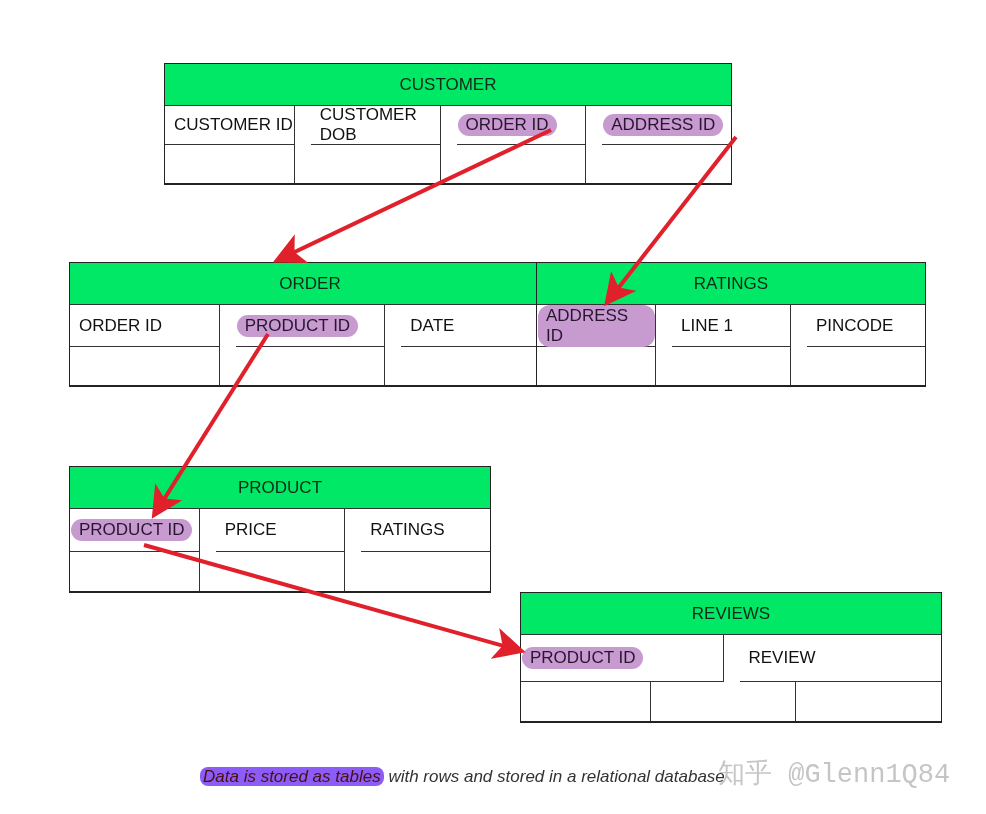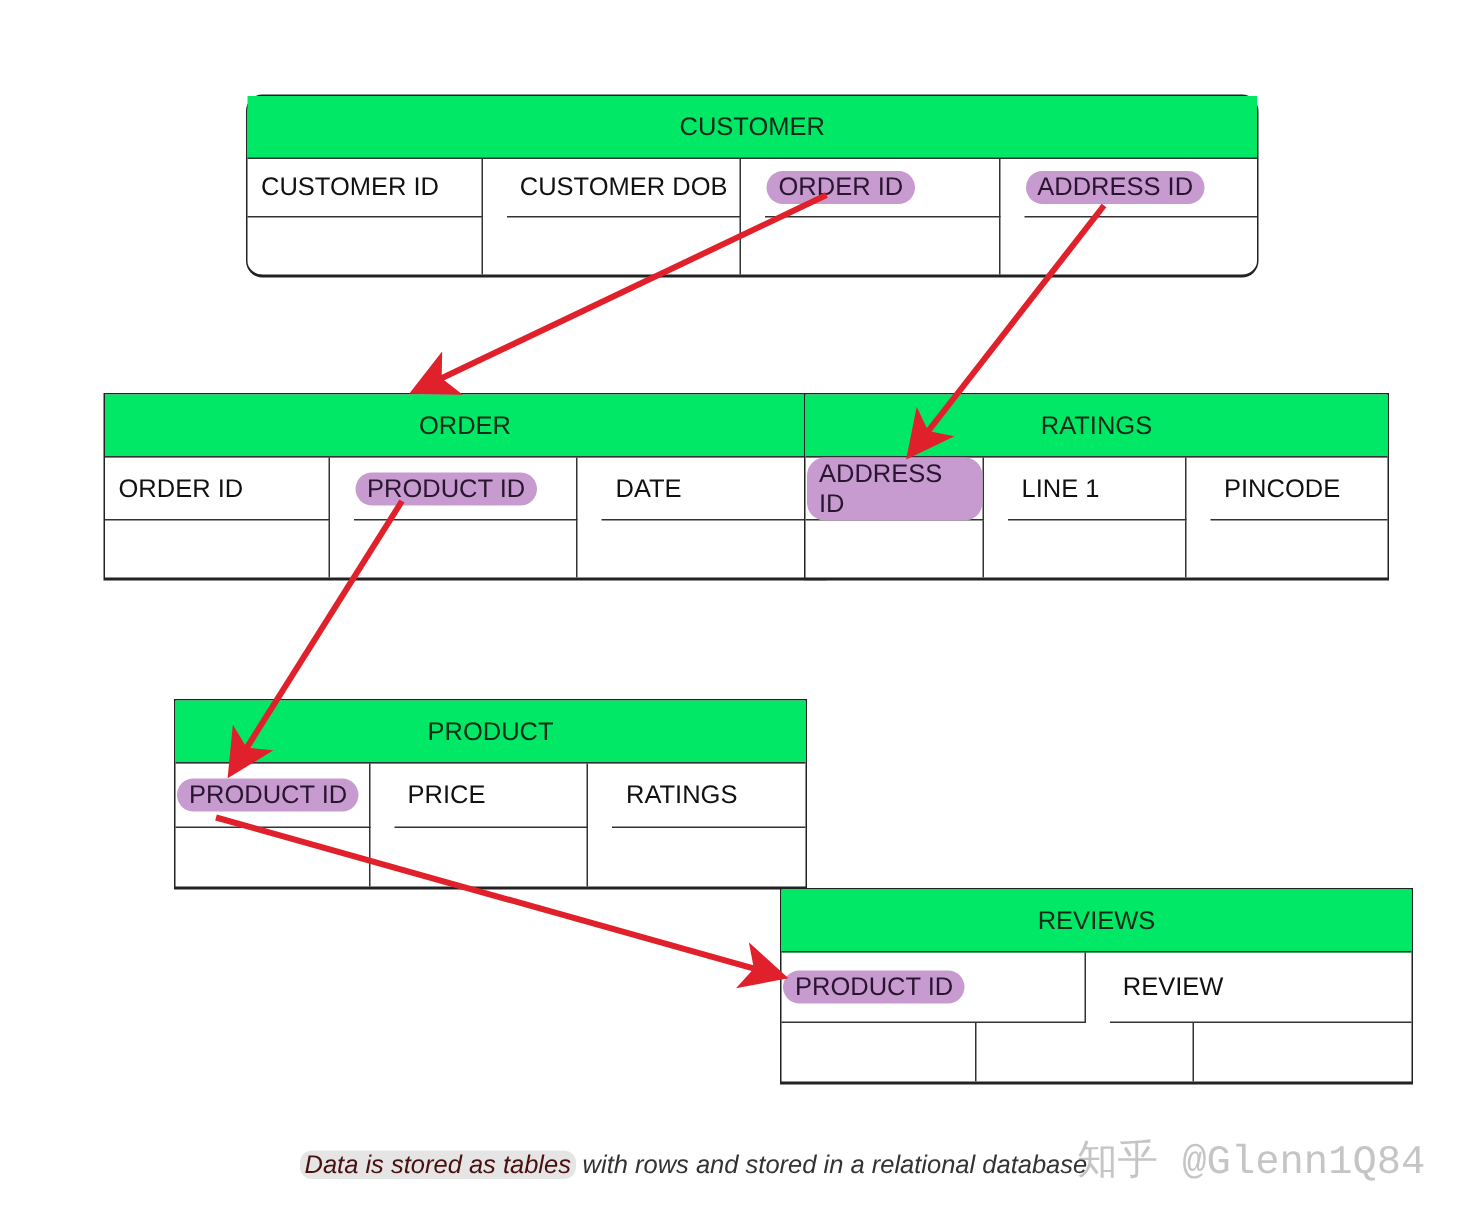--- a/index.html
+++ b/index.html
@@ -9,28 +9,28 @@
     .tbl .hdr { background: #00e866; height: 41px; line-height: 41px; text-align: center;
                 font-size: 17px; color: #0f2a18; border-bottom: 1px solid #333; }
     .tbl .row { display: flex; gap: 16px; }
     .tbl .cell { flex: 1; border-right: 1px solid #333; box-sizing: border-box;
                  font-size: 17px; padding-left: 9px; display: flex; align-items: center; }
     .tbl .cell:last-child { border-right: none; }
     .tbl .row.r1 .cell { border-bottom: 1px solid #333; }
     .hl { background: #c79ad0; border-radius: 12px; padding: 1px 8px 1px 8px; margin-left: -8px; color: #2a1530; }
     svg.arrows { position: absolute; left: 0; top: 0; pointer-events: none; }
     .caption { position: absolute; left: 200px; top: 767px; font-size: 17px; font-style: italic; color: #333; white-space: nowrap; }
-    .caption .mark { background: #e5e5e5; border-radius: 8px; padding: 0 3px; color: #4a1010; }
+    .caption .mark { background: #8b5cf6; border-radius: 8px; padding: 0 3px; color: #4a1010; }
     .watermark { position: absolute; left: 718px; top: 755px; font-size: 27px; color: rgba(150,150,150,0.55);
                  white-space: nowrap; font-family: Liberation Mono, monospace; }
   </style>
 </head>
 <body>
 
-<div class="tbl" style="left:164px; top:63px; width:675px;border-radius:11px;">
+<div class="tbl" style="left:164px; top:63px; width:568px;">
   <div class="hdr">CUSTOMER</div>
   <div class="row r1" style="height:39px;">
     <div class="cell">
         <span>CUSTOMER ID</span>
       </div>
     <div class="cell">
         <span>CUSTOMER DOB</span>
       </div>
     <div class="cell">
         <span class="hl">ORDER ID</span>
@@ -80,21 +80,21 @@
         <span>PINCODE</span>
       </div>
   </div>
   <div class="row" style="height:38px;">
     <div class="cell"></div>
     <div class="cell"></div>
     <div class="cell"></div>
   </div>
 </div>
 
-<div class="tbl" style="left:69px; top:466px; width:422px;margin-left:47px;">
+<div class="tbl" style="left:69px; top:466px; width:422px;">
   <div class="hdr">PRODUCT</div>
   <div class="row r1" style="height:43px;">
     <div class="cell">
         <span class="hl">PRODUCT ID</span>
       </div>
     <div class="cell">
         <span>PRICE</span>
       </div>
     <div class="cell">
         <span>RATINGS</span>

